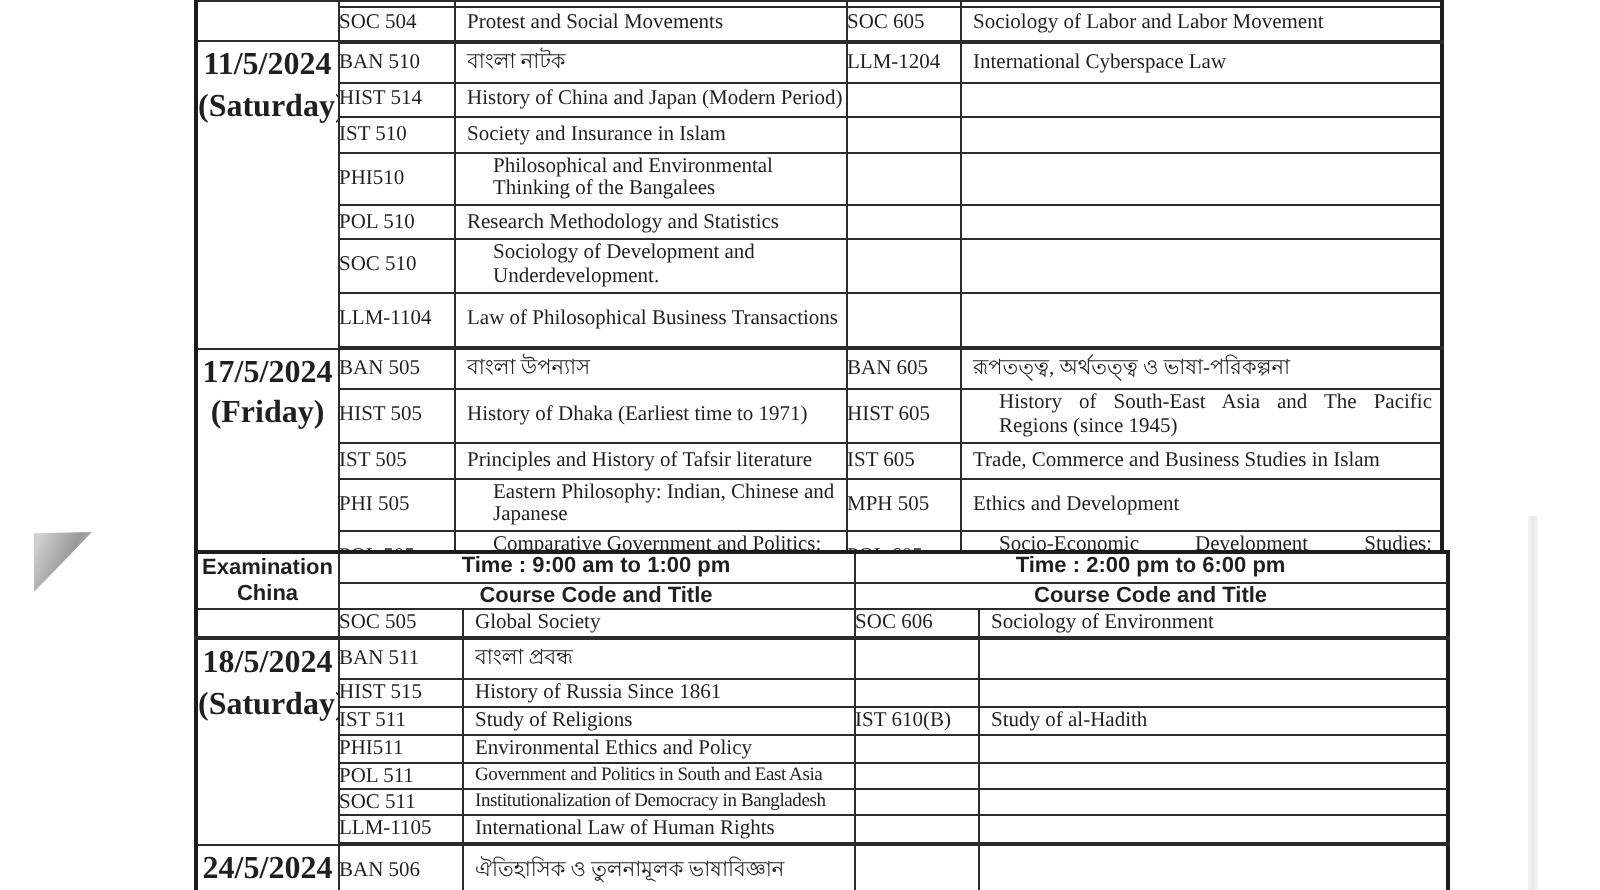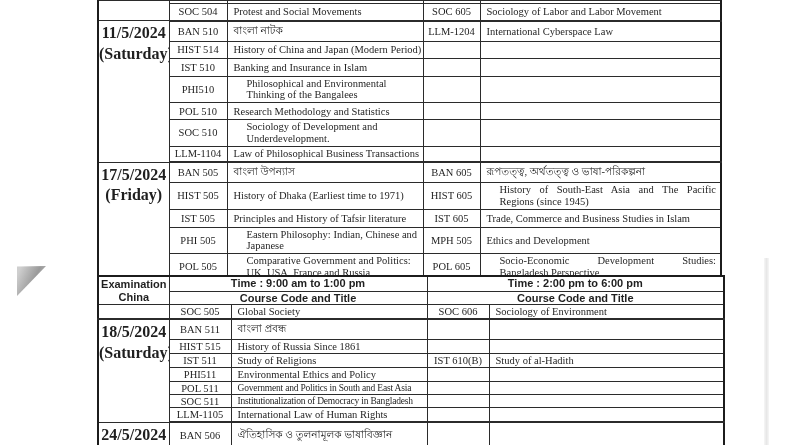--- a/index.html
+++ b/index.html
@@ -18,21 +18,21 @@
   }
   table.sched{
     border-collapse:collapse;table-layout:fixed;position:absolute;background:#fff;
   }
   #t1{left:97px;top:0;width:623px;border:2px solid #1c1c1c;border-top:none;}
   #t2{left:97px;top:275px;width:626px;border:2px solid #1c1c1c;}
   .sched td,.sched th{
     border:1px solid #2b2b2b;padding:0;overflow:hidden;vertical-align:middle;
   }
   tr.thick td{border-bottom-width:2px;}
-  td.code{text-align:center;font-size:10.5px;white-space:nowrap;}
+  td.code{font-size:10.5px;white-space:nowrap;}
   td.title{font-size:10.5px;padding:1px 4px 1px 6px;white-space:nowrap;}
   td.title.wrap{white-space:normal;line-height:1.12;padding-left:19px;}
   td.title.just{text-align:justify;text-align-last:left;}
   td.title.cond{font-size:9.5px;letter-spacing:-0.2px;}
   td.date{
     text-align:center;vertical-align:top;font-weight:bold;font-size:16px;
     padding-top:2px;line-height:1.3;white-space:nowrap;
   }
   #t2 thead th{
     font-family:"Liberation Sans",sans-serif;font-size:11px;font-weight:bold;
@@ -79,21 +79,21 @@
         <td class="title">International Cyberspace Law</td>
       </tr>
       <tr style="height: 17px; padding-left: 28px;">
         <td class="code">HIST 514</td>
         <td class="title">History of China and Japan (Modern Period)</td>
         <td class="code"></td>
         <td class="title"></td>
       </tr>
       <tr style="height: 18px;">
         <td class="code">IST 510</td>
-        <td class="title">Banking and Insurance in Islam</td>
+        <td class="title">Society and Insurance in Islam</td>
         <td class="code"></td>
         <td class="title"></td>
       </tr>
       <tr style="height: 23px;">
         <td class="code">PHI510</td>
         <td class="title wrap">Philosophical and Environmental Thinking of the Bangalees</td>
         <td class="code"></td>
         <td class="title"></td>
       </tr>
       <tr style="height: 17px;">
@@ -101,21 +101,21 @@
         <td class="title">Research Methodology and Statistics</td>
         <td class="code"></td>
         <td class="title"></td>
       </tr>
       <tr style="height: 23px;">
         <td class="code">SOC 510</td>
         <td class="title wrap">Sociology of Development and Underdevelopment.</td>
         <td class="code"></td>
         <td class="title"></td>
       </tr>
-      <tr class="thick" style="height: 16px;">
+      <tr class="thick" style="height: 28px;">
         <td class="code">LLM-1104</td>
         <td class="title">Law of Philosophical Business Transactions</td>
         <td class="code"></td>
         <td class="title"></td>
       </tr>
       <tr style="height: 18px;">
         <td class="date" rowspan="5">
           <div>17/5/2024</div>
           <div>(Friday)</div>
         </td>

